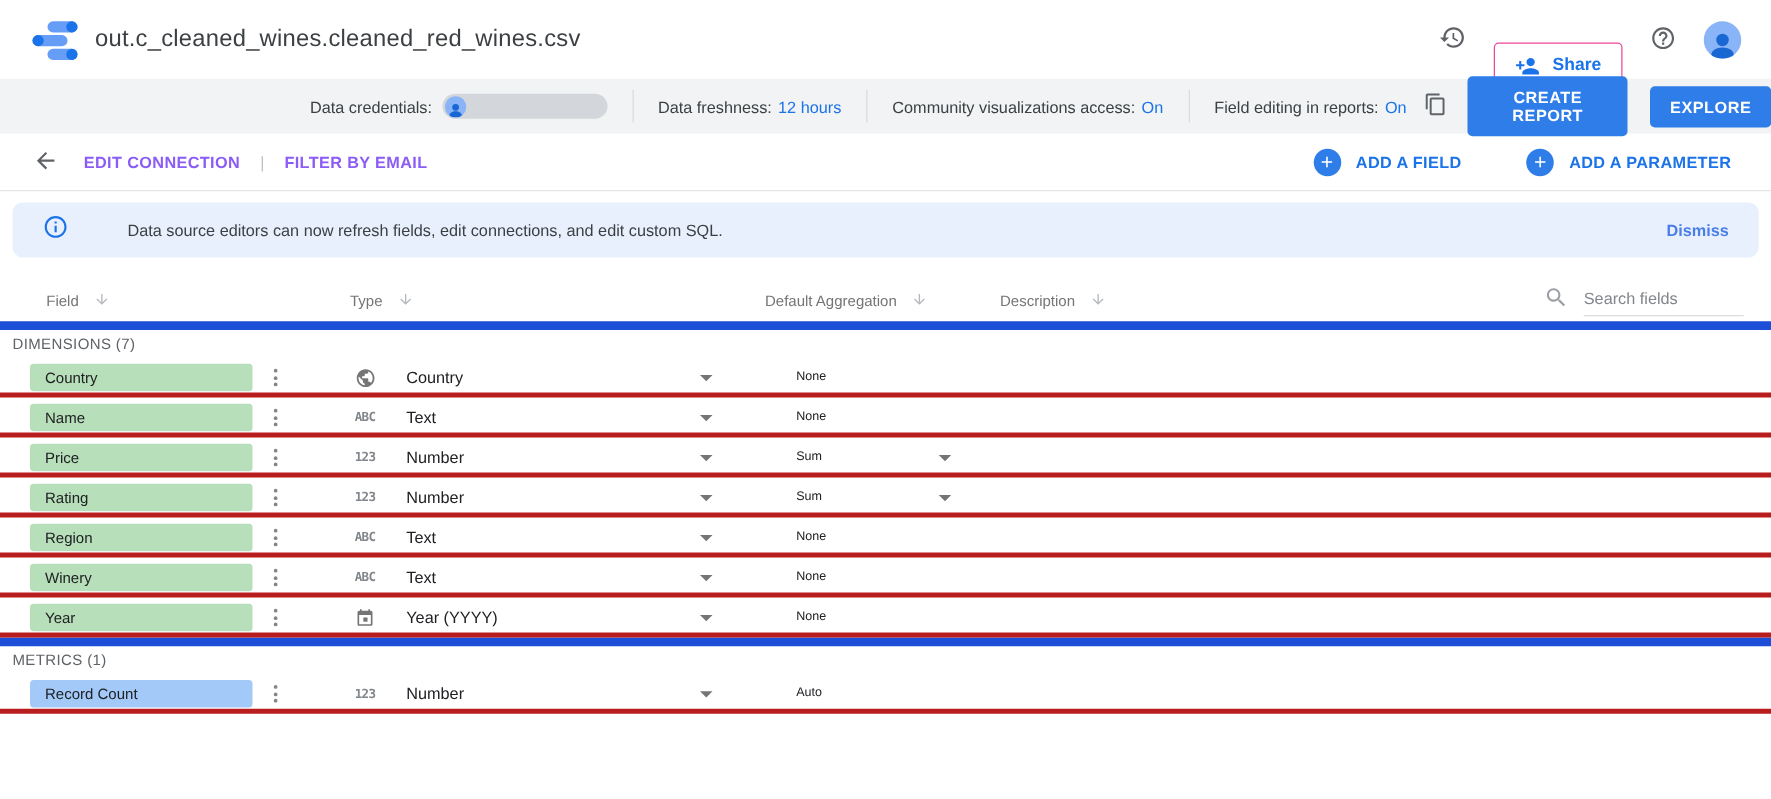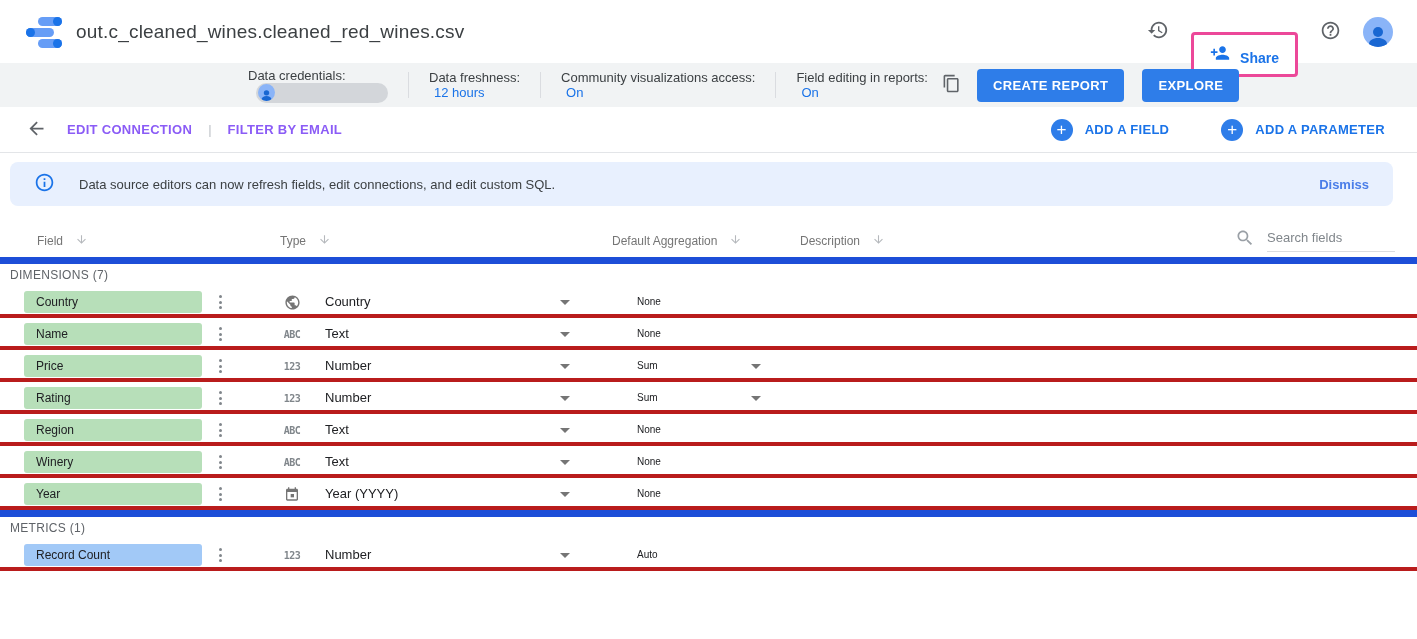--- a/index.html
+++ b/index.html
@@ -10,28 +10,28 @@
   .app-header { height:63px; display:flex; align-items:center; padding:14px 24px; background:#fff; }
   .logo { width:38px; height:32px; position:relative; margin-right:14px; flex:none; }
   .logo .bar { position:absolute; height:9px; border-radius:5px; background:#669df6; }
   .logo .bar::after { content:""; position:absolute; width:9px; height:9px; border-radius:50%; background:#1a73e8; }
   .bar.t { top:1px;  left:14px; width:24px; } .bar.t::after{ right:0; }
   .bar.m { top:12px; left:2px;  width:28px; } .bar.m::after{ left:0; }
   .bar.b { top:23px; left:14px; width:24px; } .bar.b::after{ right:0; }
   .ds-title { font-size:19px; color:#3c4043; letter-spacing:.2px; }
   .header-right { margin-left:auto; display:flex; align-items:center; gap:22px; }
   .icon-btn { background:none; border:none; cursor:pointer; display:flex; align-items:center; }
-  .share-btn { display:flex; align-items:flex-end; gap:10px; border:3px solid #ec4899; border-radius:4px;
+  .share-btn { display:flex; align-items:flex-start; gap:10px; border:1px solid #ec4899; border-radius:4px;
     background:#fff; padding:8px 16px; color:#1a73e8; font-size:14px; font-weight:bold; cursor:pointer;margin-top:46px; }
   .avatar { width:30px; height:30px; border-radius:50%; background:#8ab4f8; display:flex;
     align-items:flex-end; justify-content:center; overflow:hidden; cursor:pointer; border:none; }
 
   
   .toolbar { height:44px; background:#f1f3f4; display:flex; align-items:center; padding-left:248px; font-size:13px; color:#3c4043; }
-  .tb-item { display:flex; align-items:flex-start; white-space:nowrap;flex-direction:column; }
+  .tb-item { display:flex; align-items:center; white-space:nowrap; }
   .tb-blue { color:#1a73e8; margin-left:5px; cursor:pointer; }
   .tb-div { width:1px; height:26px; background:#dadce0; margin:0 20px; }
   .cred-pill { width:132px; height:20px; border-radius:10px; background:#d3d6da; margin-left:8px;
     display:flex; align-items:center; padding-left:2px; cursor:pointer; }
   .cred-av { width:17px; height:17px; border-radius:50%; background:#8ab4f8; overflow:hidden;
     display:flex; align-items:flex-end; justify-content:center; }
   .copy-btn { background:none; border:none; cursor:pointer; margin:0 16px 0 14px; display:flex; }
   .blue-btn { background:#2e7de9; color:#fff; border:none; border-radius:4px; font-size:13px; font-weight:bold;
     letter-spacing:.4px; padding:9px 16px; cursor:pointer; font-family:inherit; }
   .blue-btn + .blue-btn { margin-left:18px; }
@@ -41,22 +41,22 @@
   .back-btn { background:none; border:none; cursor:pointer; display:flex; margin-right:20px; }
   .act-link { font-size:13px; font-weight:bold; letter-spacing:.3px; color:#8b5cf6; cursor:pointer; }
   .act-sep { color:#bdc1c6; margin:0 16px; font-size:13px; }
   .action-right { margin-left:auto; display:flex; align-items:center; gap:52px; padding-right:6px; }
   .add-btn { display:flex; align-items:center; gap:12px; background:none; border:none; cursor:pointer;
     color:#1a73e8; font-size:13px; font-weight:bold; letter-spacing:.3px; font-family:inherit; }
   .plus-circle { width:22px; height:22px; border-radius:50%; background:#2e7de9; color:#fff; display:flex;
     align-items:center; justify-content:center; font-size:17px; line-height:1; font-weight:normal; }
 
   
-  .banner { margin:9px 24px 0 10px; height:44px; border-radius:8px; background:#e8f0fe;
-    display:flex; align-items:center; padding:0 24px; }
+  .banner { margin:9px 10px 0 10px; height:44px; border-radius:8px; background:#e8f0fe;
+    display:flex; align-items:center; padding:0 24px;gap:23px; }
   .banner-text { margin-left:24px; font-size:13px; color:#3c4043; }
   .dismiss { margin-left:auto; background:none; border:none; color:#4a7de8; font-size:13px; font-weight:bold;
     cursor:pointer; font-family:inherit; }
 
   
   .thead { height:51px; position:relative; }
   .th { position:absolute; top:27px; display:flex; align-items:center; gap:12px; font-size:12px; color:#757575; cursor:pointer; }
   .th-field{ left:37px; } .th-type{ left:280px; } .th-agg{ left:612px; } .th-desc{ left:800px; }
   .search-box { position:absolute; right:22px; top:22px; display:flex; align-items:center; gap:12px; }
   .search-box input { border:none; outline:none; border-bottom:1px solid #dadce0; background:transparent;

